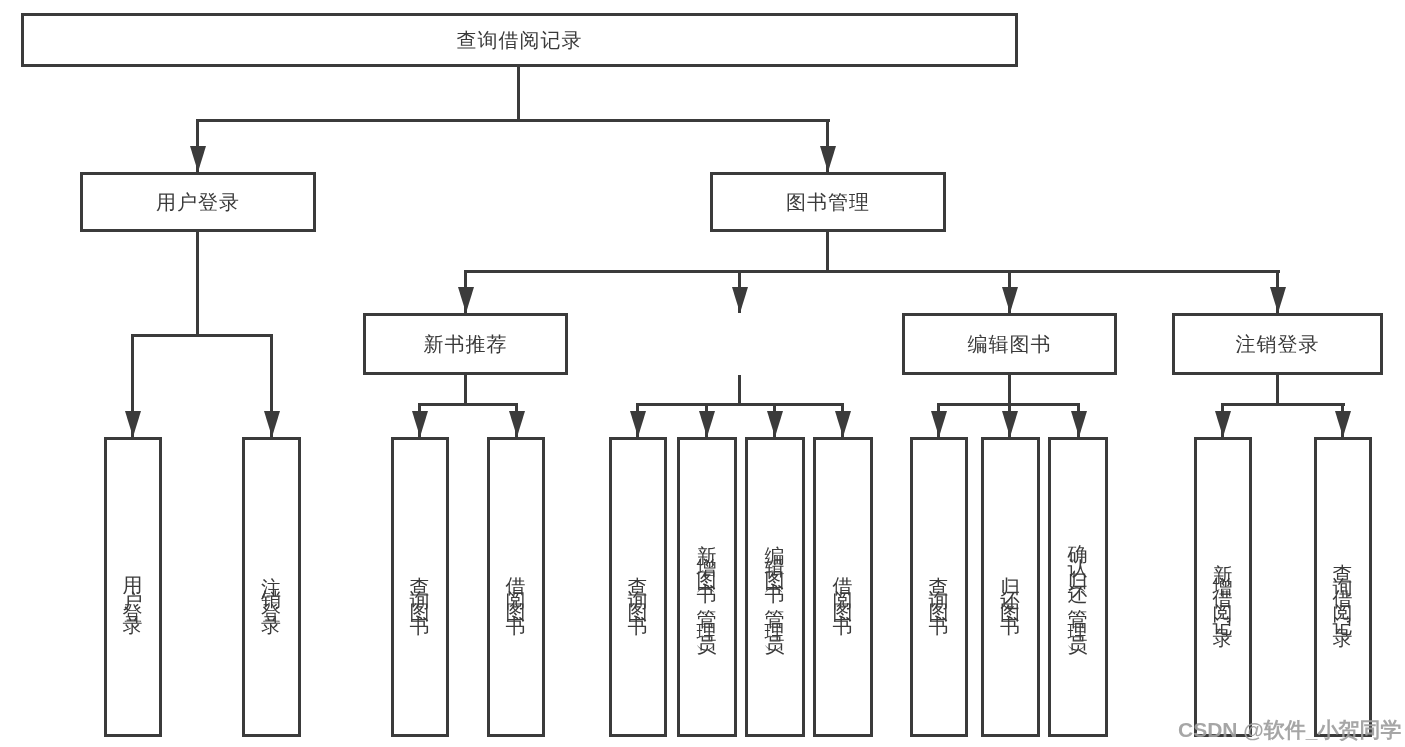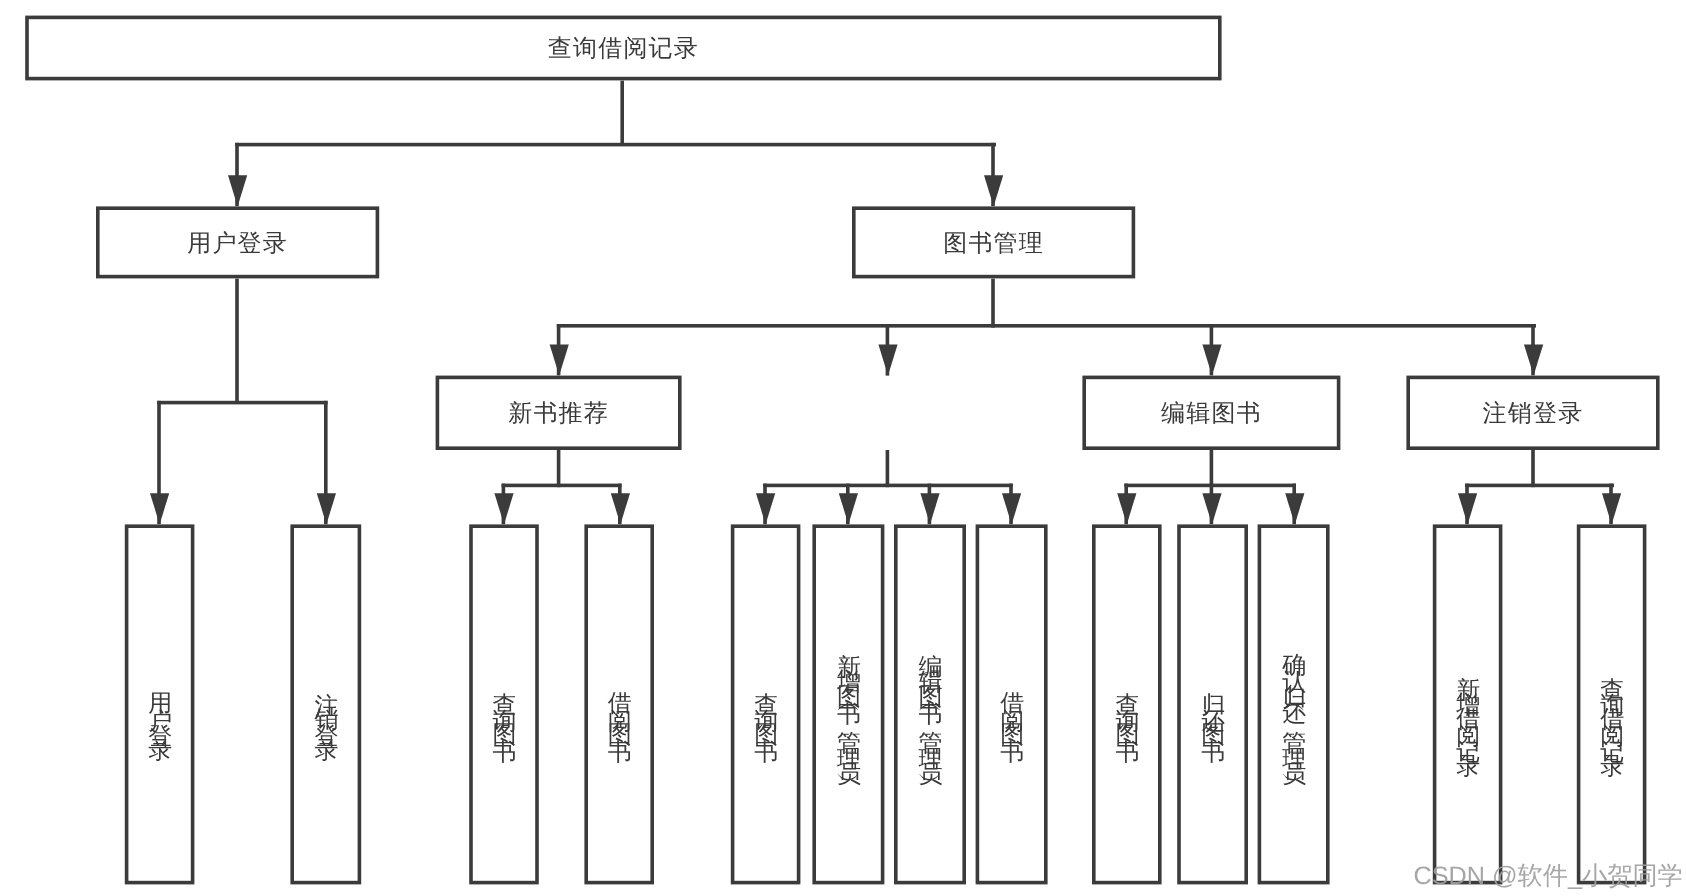--- a/index.html
+++ b/index.html
@@ -19,21 +19,21 @@
   .hline,.vline{position:absolute;background:#3b3b3b;z-index:1;}
   .hline{height:3px;}
   .vline{width:3px;}
   .arrow{
     position:absolute;width:0;height:0;z-index:3;
     border-left:8px solid transparent;border-right:8px solid transparent;
     border-top:26px solid #3b3b3b;
   }
   .watermark{
     position:absolute;left:1178px;top:716px;z-index:4;
-    font-size:21px;color:rgba(158,158,158,0.92);white-space:nowrap;
+    font-size:21px;color:rgba(158,158,158,0.92);white-space:nowrap;font-weight:bold;
   }
 </style>
 </head>
 <body>
 
 <div id="stage">
 
   <div class="box" style="left:21px;top:13px;width:997px;height:54px;">查询借阅记录</div>
 
   <div class="box" style="left:80px;top:172px;width:236px;height:60px;">用户登录</div>

